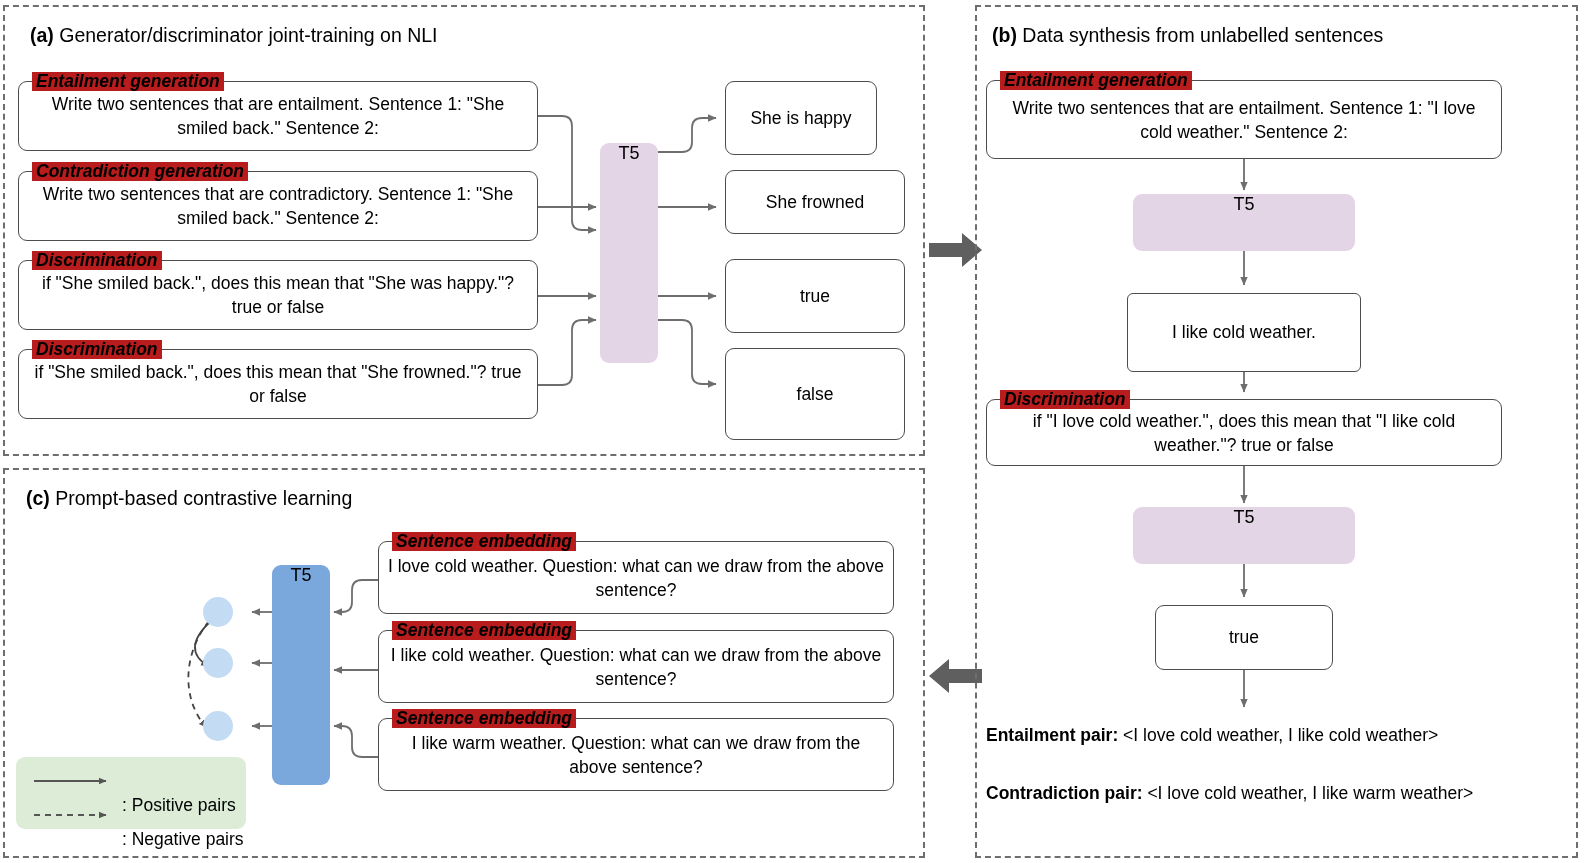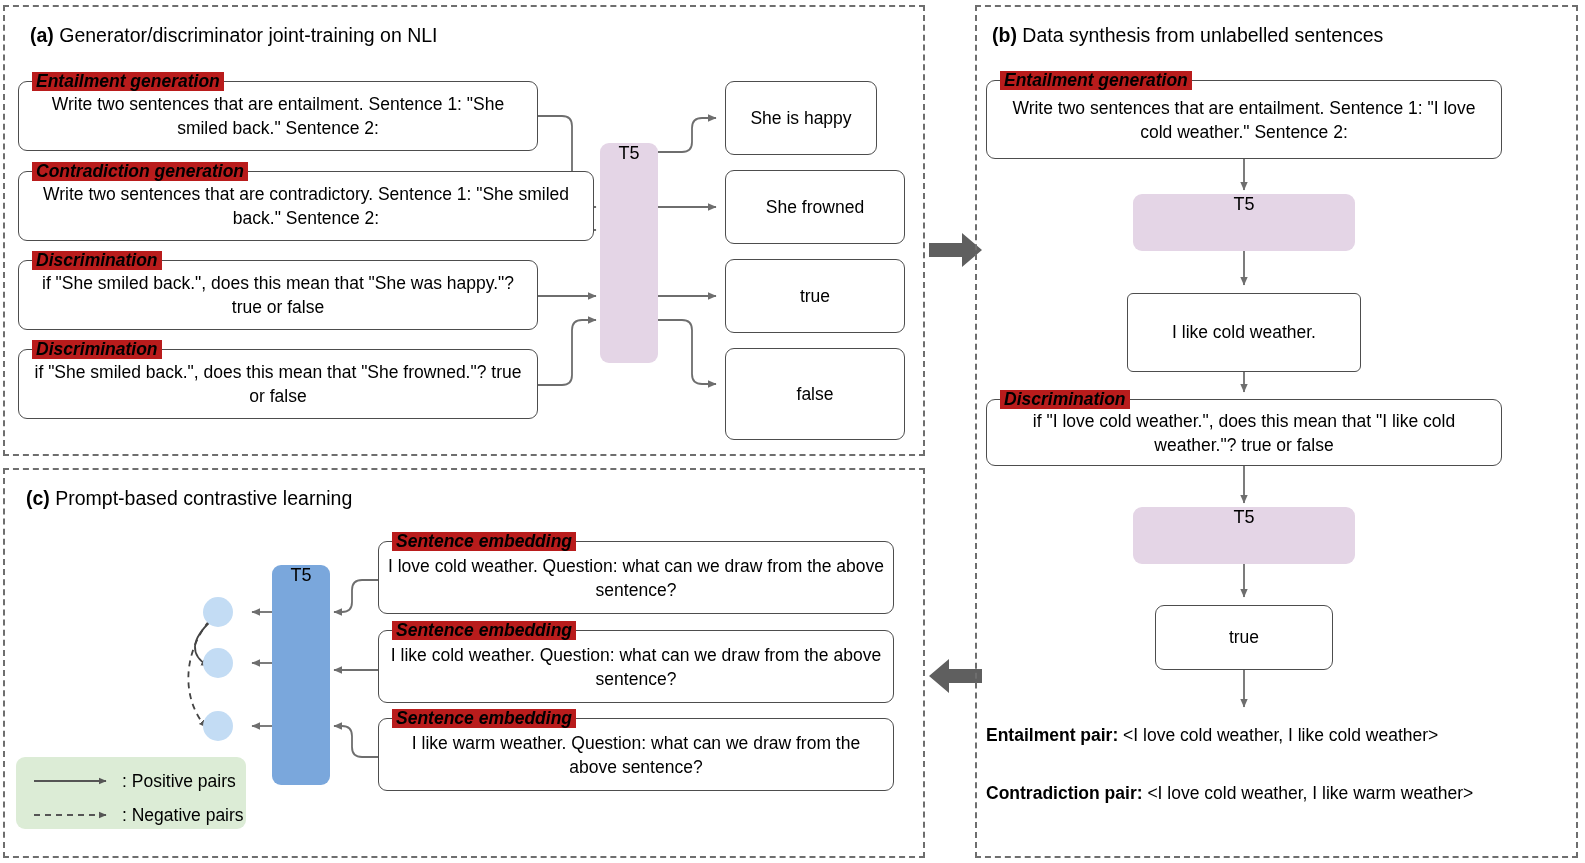--- a/index.html
+++ b/index.html
@@ -45,21 +45,21 @@
   .wires{position:absolute;left:0;top:0;width:1585px;height:863px;
       pointer-events:none;overflow:visible;}
 
   
   .dot{position:absolute;width:30px;height:30px;border-radius:50%;
        background:#c3dcf4;}
 
   
   #legend-box{position:absolute;left:16px;top:757px;width:230px;height:72px;
       background:#dcecd6;border-radius:9px;}
-  .legend-label{position:absolute;left:104px;font-size:17.5px;}
+  .legend-label{position:absolute;left:104px;font-size:17.5px;margin-top:24px;}
 
   
   .pairline{position:absolute;font-size:17.5px;line-height:22px;white-space:nowrap;}
   .pairline b{font-weight:bold;}
 </style>
 </head>
 <body>
 
 <div class="canvas">
 
@@ -122,21 +122,21 @@
   </div>
 
   <div class="fbox" style="left:18px;top:72px;width:520px;height:79px;">
     <div class="fbox-frame"></div>
     <div class="fbox-legend">Entailment generation</div>
     <div class="fbox-body">
       <div class="fbox-text">Write two sentences that are entailment. Sentence 1: "She smiled back." Sentence 2:</div>
     </div>
   </div>
 
-  <div class="fbox" style="left:18px;top:162px;width:576px;height:79px;text-decoration:underline;">
+  <div class="fbox" style="left:18px;top:162px;width:520px;height:79px;text-decoration:underline;">
     <div class="fbox-frame"></div>
     <div class="fbox-legend">Contradiction generation</div>
     <div class="fbox-body">
       <div class="fbox-text">Write two sentences that are contradictory. Sentence 1: "She smiled back." Sentence 2:</div>
     </div>
   </div>
 
   <div class="fbox" style="left:18px;top:251px;width:520px;height:79px;">
     <div class="fbox-frame"></div>
     <div class="fbox-legend">Discrimination</div>
@@ -153,21 +153,21 @@
     </div>
   </div>
 
   <div class="model purple" style="left:600px;top:143px;width:58px;height:220px;">
     <span>T5</span>
   </div>
 
   <div class="rbox" style="left:725px;top:81px;width:152px;height:74px;">
     <span>She is happy</span>
   </div>
-  <div class="rbox" style="left:725px;top:170px;width:180px;height:74px;">
+  <div class="rbox" style="left:725px;top:170px;width:180px;height:64px;">
     <span>She frowned</span>
   </div>
   <div class="rbox" style="left:725px;top:259px;width:180px;height:74px;">
     <span>true</span>
   </div>
   <div class="rbox" style="left:725px;top:348px;width:180px;height:92px;">
     <span>false</span>
   </div>
 
   <div class="panel" id="panel-c"></div>

